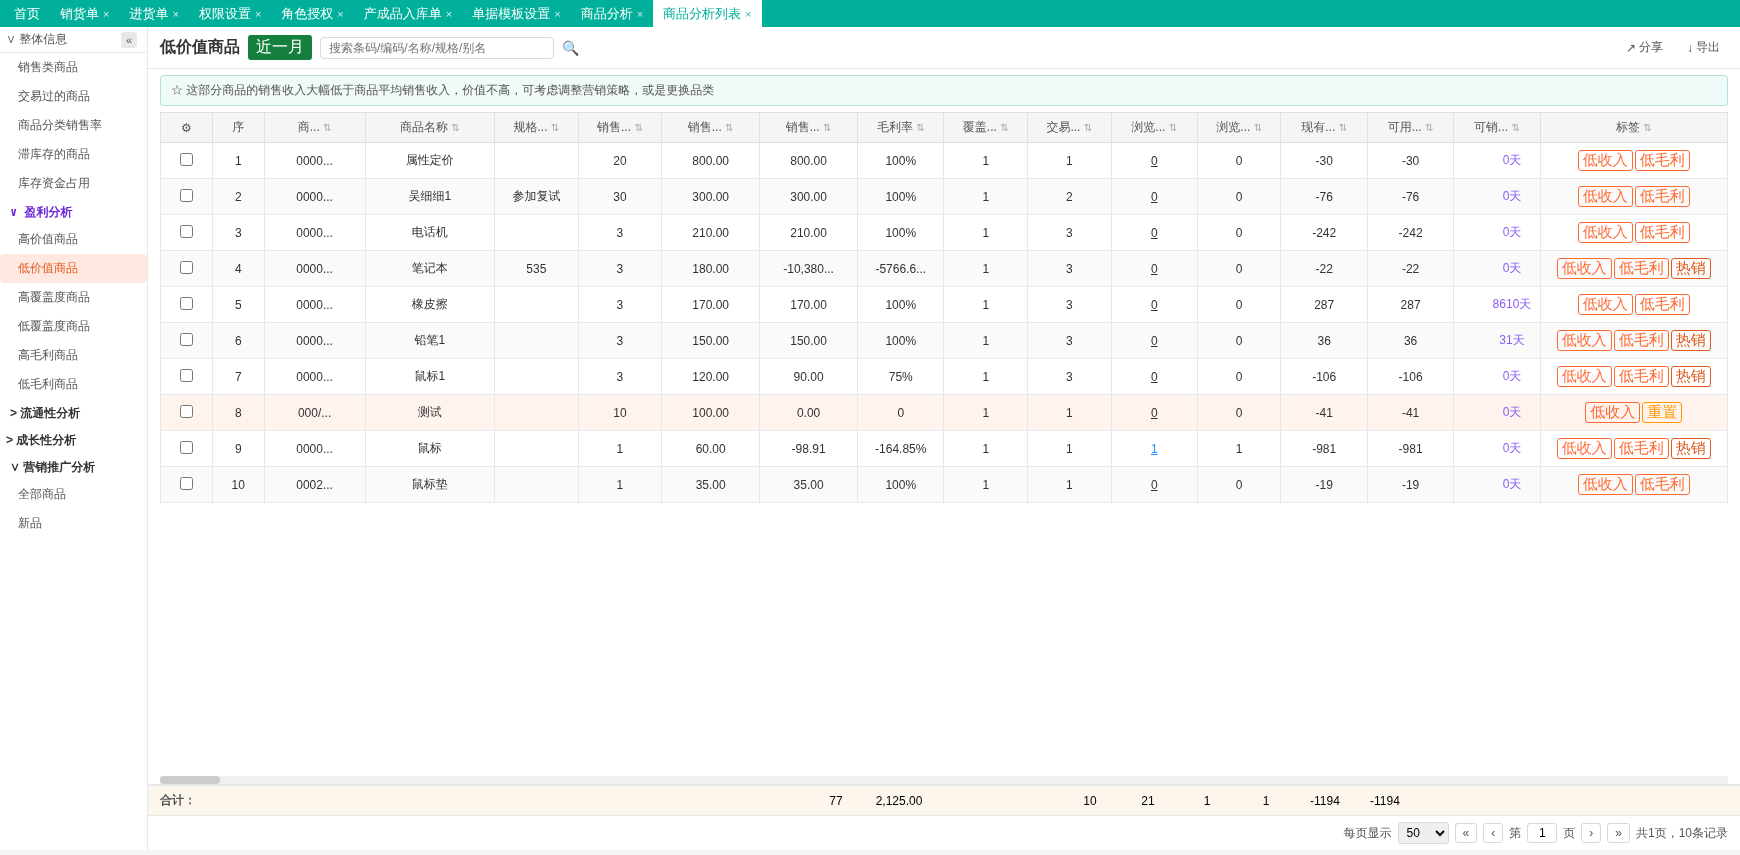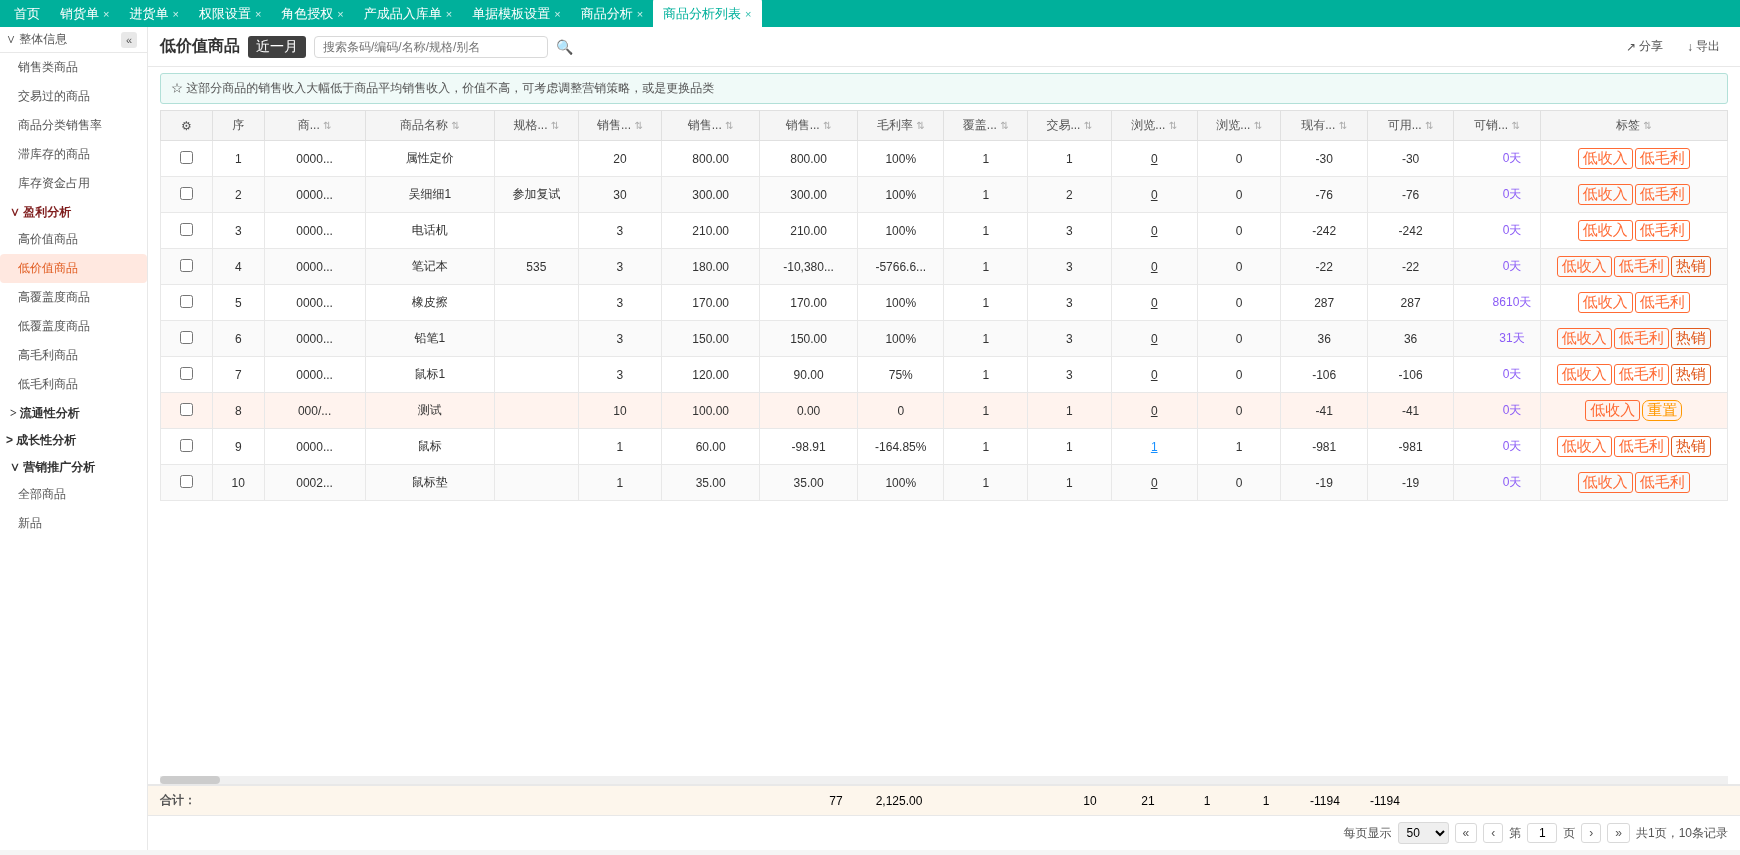--- a/index.html
+++ b/index.html
@@ -76,25 +76,25 @@
       padding: 8px 12px;
       border-bottom: 1px solid #e8e8e8;
       gap: 8px;
     }
     .page-title {
       font-size: 16px;
       font-weight: bold;
       color: #333;
     }
     .time-badge {
-      background: #404040;
+      background: #15803d;
       color: #fff;
       padding: 2px 8px;
       border-radius: 3px;
-      font-size: 14px;
+      font-size: 16px;
     }
     .search-bar {
       border: 1px solid #d9d9d9;
       border-radius: 4px;
       padding: 3px 8px;
       width: 234px;
       color: #999;
       outline: none;
     }
     .search-icon-btn {
@@ -269,28 +269,28 @@
   <div class="sidebar">
     <div style="padding:4px 6px; border-bottom:1px solid #e8e8e8; display:flex; align-items:center; justify-content:space-between;">
       <span style="font-size:12px; color:#555;">∨ 整体信息</span>
       <button class="collapse-btn" style="font-size:11px;">«</button>
     </div>
     <div class="sidebar-item">销售类商品</div>
     <div class="sidebar-item">交易过的商品</div>
     <div class="sidebar-item">商品分类销售率</div>
     <div class="sidebar-item">滞库存的商品</div>
     <div class="sidebar-item">库存资金占用</div>
-    <div style="padding:6px 10px 4px; font-weight:bold; color:#7f1d1d;">∨ 盈利分析</div>
+    <div style="padding:6px 10px 4px; font-weight:bold; color:#6d28d9;font-family:Liberation Mono, monospace;">∨ 盈利分析</div>
     <div class="sidebar-item">高价值商品</div>
     <div class="sidebar-item active">低价值商品</div>
     <div class="sidebar-item">高覆盖度商品</div>
     <div class="sidebar-item">低覆盖度商品</div>
     <div class="sidebar-item">高毛利商品</div>
     <div class="sidebar-item">低毛利商品</div>
-    <div style="padding:6px 10px 4px; font-weight:bold; color:#333;font-family:Liberation Serif, serif;">&gt; 流通性分析</div>
+    <div style="padding:6px 10px 4px; font-weight:bold; color:#333;">&gt; 流通性分析</div>
     <div style="padding:6px 6px 4px; font-weight:bold; color:#333;">&gt; 成长性分析</div>
     <div style="padding:6px 10px 4px; font-weight:bold; color:#333;">∨ 营销推广分析</div>
     <div class="sidebar-item">全部商品</div>
     <div class="sidebar-item">新品</div>
   </div>
 
   <div class="content-area">
 
     <div class="content-header">
       <span class="page-title">低价值商品</span>
@@ -494,21 +494,21 @@
     <td>100.00</td>
     <td>0.00</td>
     <td>0</td>
     <td>1</td>
     <td>1</td>
     <td><span class="underline-0" style="text-decoration:underline;">0</span></td>
     <td>0</td>
     <td>-41</td>
     <td>-41</td>
     <td><span class="days-text">0天</span></td>
-    <td><span class="tag-badge" style="border-color:#ff6b35;color:#ff6b35;">低收入</span><span class="tag-badge" style="border-color:#ff9800;color:#ff9800;border-radius:7px;">重置</span></td>
+    <td><span class="tag-badge" style="border-color:#ff6b35;color:#ff6b35;">低收入</span><span class="tag-badge" style="border-color:#ff9800;color:#ff9800;">重置</span></td>
   </tr>
             <tr>
     <td><input type="checkbox" style=""></td>
     <td>9</td>
     <td title="0000...">0000...</td>
     <td>鼠标</td>
     <td></td>
     <td>1</td>
     <td>60.00</td>
     <td>-98.91</td>

